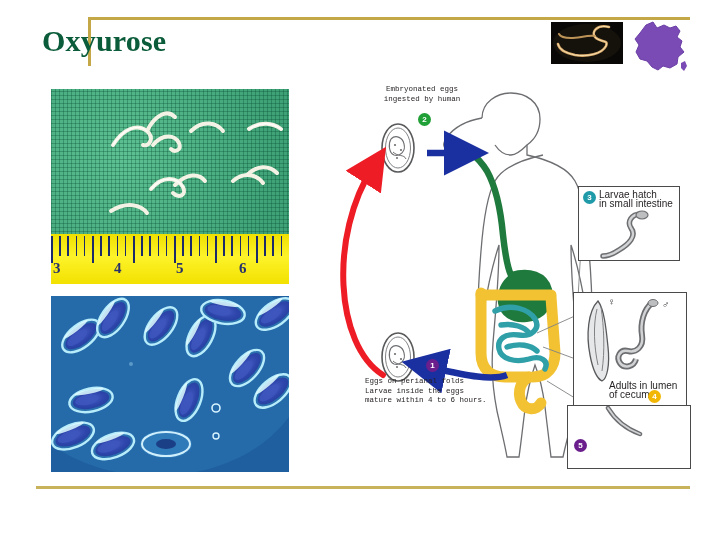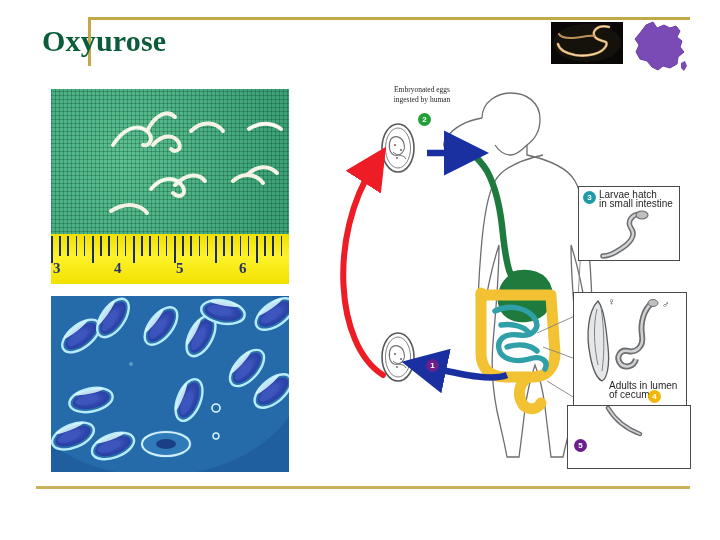--- a/index.html
+++ b/index.html
@@ -44,21 +44,21 @@
     background-image:repeating-linear-gradient(90deg,#1b2a6b 0 1.6px, rgba(0,0,0,0) 1.6px 41px);}
   .ruler .num{position:absolute;top:26px;font-family:"Liberation Serif",serif;
     font-size:15px;color:#26306d;font-weight:600;}
 
   
   .photo-eggs{position:absolute;left:51px;top:296px;width:238px;height:176px;overflow:hidden;
     background:radial-gradient(ellipse at 45% 40%, #2f79b8 0%, #1f5f9f 55%, #17508c 100%);}
 
   
   .cycle{position:absolute;left:315px;top:85px;width:385px;height:390px;}
-  .cyc-txt{position:absolute;font-family:Liberation Serif, serif;font-size:7.5px;
+  .cyc-txt{position:absolute;font-family:Liberation Mono, monospace;font-size:7.5px;
     color:#231f20;line-height:9.5px;white-space:pre-line;}
   .badge{position:absolute;width:13px;height:13px;border-radius:50%;
     color:#fff;font-size:8px;font-weight:bold;line-height:13px;text-align:center;
     font-family:"Liberation Sans",sans-serif;}
   .box{position:absolute;border:1px solid #4a4a4a;background:#fff;}
   .box-txt{position:absolute;font-size:10px;line-height:9px;color:#231f20;white-space:pre-line;}
   .sym{position:absolute;font-size:10px;color:#231f20;}
 </style>
 </head>
 <body>
@@ -246,20 +246,23 @@
         <path d="M222 248 L262 230 L268 128"></path>
         <path d="M228 262 L266 276 L272 232"></path>
         <path d="M232 296 L268 318"></path>
       </g>
     </svg>
 
     <div class="cyc-txt" style="left:52px;top:0;width:110px;text-align:center">Embryonated eggs
 ingested by human</div>
     <div class="badge" style="left:103px;top:28px;background:#21a038">2</div>
 
+    <div class="cyc-txt" style="left:50px;top:292px;width:145px">Eggs on perianal folds
+Larvae inside the eggs
+mature within 4 to 6 hours.</div>
     <div class="badge" style="left:111px;top:274px;background:#6b1f8c">1</div>
 
     <div class="box" style="left:263px;top:101px;width:100px;height:73px">
       <div class="badge" style="left:4px;top:4px;background:#1f9aa8">3</div>
       <div class="box-txt" style="left:20px;top:3px;width:80px">Larvae hatch
 in small intestine</div>
       <svg width="100" height="50" viewBox="0 0 100 50" style="position:absolute;left:0;top:23px">
         <path d="M62 4 C52 4 48 12 52 18 C58 26 50 34 40 40 C34 44 28 46 24 46" fill="none" stroke="#6d6e71" stroke-width="5.5" stroke-linecap="round"></path>
         <path d="M62 4 C52 4 48 12 52 18 C58 26 50 34 40 40 C34 44 28 46 24 46" fill="none" stroke="#d1d3d4" stroke-width="2.4" stroke-linecap="round"></path>
         <ellipse cx="63" cy="5" rx="6" ry="4" fill="#bcbec0" stroke="#6d6e71" stroke-width="1.2"></ellipse>

